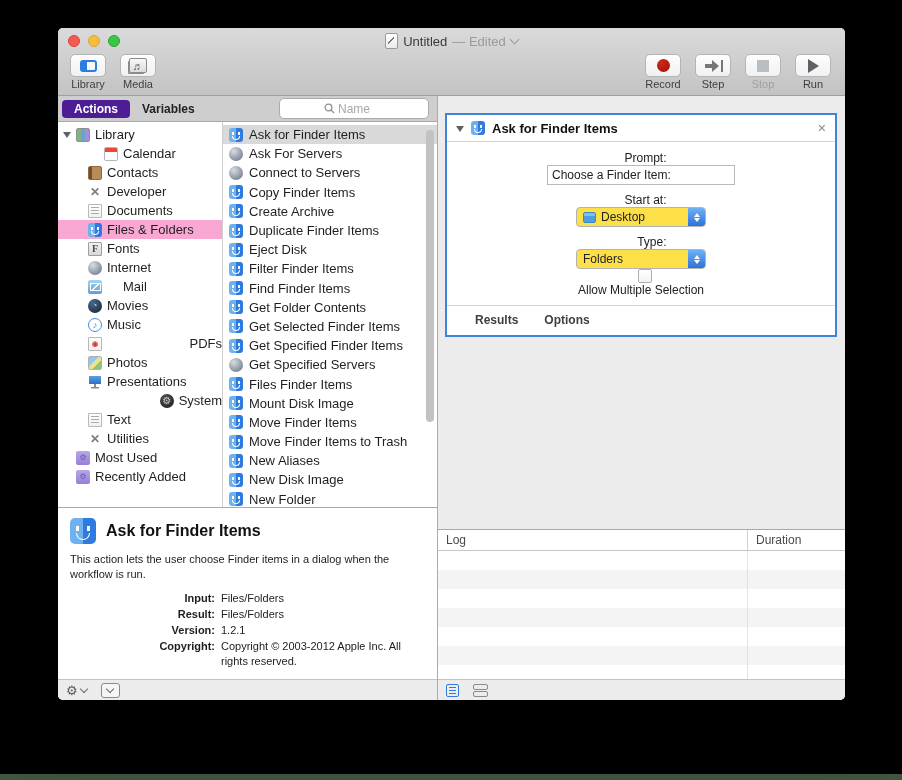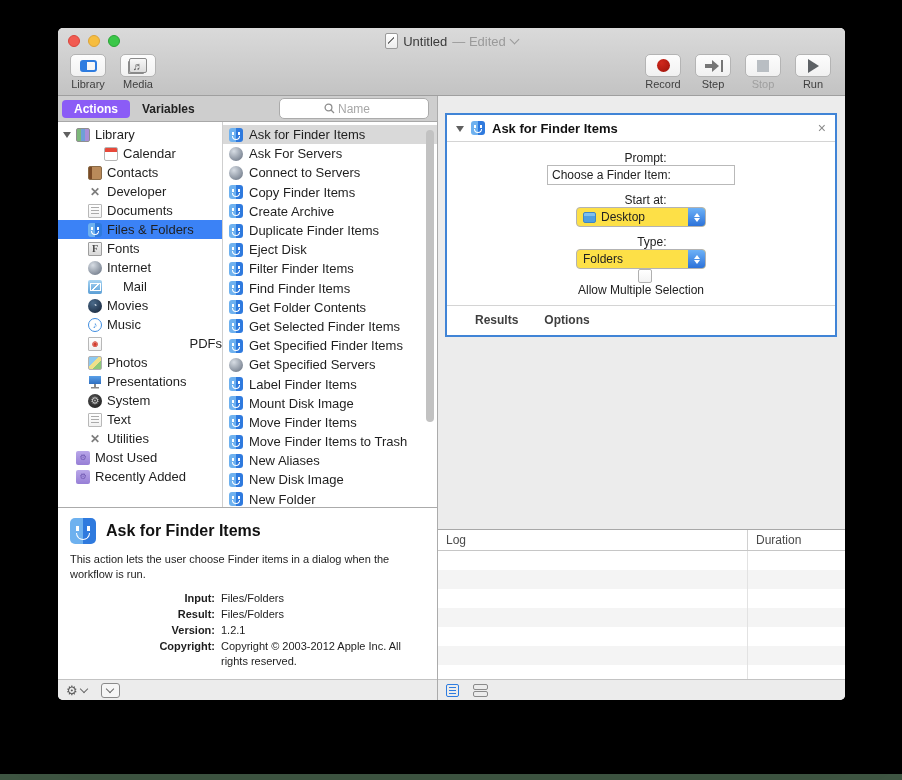--- a/index.html
+++ b/index.html
@@ -49,31 +49,31 @@
   .ic-stop{width:12px;height:12px;background:#b9bec3;}
   .ic-run{width:0;height:0;border-left:11px solid #5d6165;border-top:7px solid transparent;border-bottom:7px solid transparent;}
   
   .main{flex:1;display:flex;min-height:0;}
   .left-pane{width:379px;flex:none;display:flex;flex-direction:column;min-height:0;}
   .pane-divider{width:1px;background:#ababab;flex:none;}
   .right-pane{flex:1;display:flex;flex-direction:column;min-height:0;}
   
   .tabstrip{height:25px;background:#cecece;border-bottom:1px solid #a8a8a8;display:flex;align-items:center;padding:0 4px;flex:none;}
   .tab-pill{font-size:12px;font-weight:bold;padding:2px 12px;border-radius:4px;color:#222;}
-  .tab-pill.active{background:#8b5cf6;color:#fff;}
+  .tab-pill.active{background:#4c1d95;color:#fff;}
   .searchbox{margin-left:auto;margin-right:4px;width:148px;height:19px;background:#fff;border:1px solid #ababab;border-radius:5px;
     display:flex;align-items:center;justify-content:center;gap:3px;}
   .searchbox svg{flex:none;}
   .searchbox input{border:none;outline:none;width:46px;font-size:12px;color:#444;padding:0;background:transparent;font-family:"Liberation Sans",sans-serif;}
   .searchbox input::placeholder{color:#a7a7a7;}
   
   .browser{flex:1;display:flex;min-height:0;}
   .sidebar{width:164px;flex:none;background:#fff;border-right:1px solid #cfcfcf;overflow:hidden;padding-top:3px;}
   .side-row{height:19px;display:flex;align-items:center;font-size:13px;color:#1f1f1f;gap:5px;}
-  .side-row.selected{background:#3b82f6;}
+  .side-row.selected{background:#f9a8d4;}
   .tri{width:0;height:0;border-top:6px solid #606060;border-left:4.5px solid transparent;border-right:4.5px solid transparent;flex:none;margin-top:1px;}
   .action-col{flex:1;position:relative;background:#fff;overflow:hidden;padding-top:3px;}
   .action-row{height:19.2px;display:flex;align-items:center;font-size:13px;color:#1f1f1f;gap:6px;padding-left:6px;}
   .action-row.selected{background:#d9d9d9;}
   .scrollbar{position:absolute;right:1px;top:2px;bottom:2px;width:11px;}
   .scroll-thumb{position:absolute;left:1px;top:6px;width:8px;height:292px;background:#c2c2c2;border-radius:4px;}
   
   .icon{width:14px;height:14px;flex:none;display:inline-flex;align-items:center;justify-content:center;
     border-radius:3px;font-size:9px;line-height:14px;box-sizing:border-box;position:relative;}
   .icon-library-books{background:linear-gradient(90deg,#7db87a 0 34%,#6f9fd8 34% 67%,#a98fd8 67%);border:1px solid #8f8f8f;border-radius:2px;}
@@ -287,21 +287,21 @@
               <span>PDFs</span>
             </div>
             <div class="side-row" style="padding-left: 30px;">
               <span class="icon icon-photos"></span>
               <span>Photos</span>
             </div>
             <div class="side-row" style="padding-left: 30px;">
               <span class="icon icon-presentations"></span>
               <span>Presentations</span>
             </div>
-            <div class="side-row" style="padding-left: 30px;">
+            <div class="side-row" style="padding-left: 30px; justify-content: flex-end;">
               <span class="icon icon-system"></span>
               <span>System</span>
             </div>
             <div class="side-row" style="padding-left: 30px;">
               <span class="icon icon-text"></span>
               <span>Text</span>
             </div>
             <div class="side-row" style="padding-left: 30px;">
               <span class="icon icon-utilities"></span>
               <span>Utilities</span>
@@ -364,21 +364,21 @@
               <div class="action-row">
                 <span class="icon icon-finder"></span>
                 <span>Get Specified Finder Items</span>
               </div>
               <div class="action-row">
                 <span class="icon icon-globe"></span>
                 <span>Get Specified Servers</span>
               </div>
               <div class="action-row">
                 <span class="icon icon-finder"></span>
-                <span>Label Finder Items</span>
+                <span>Files Finder Items</span>
               </div>
               <div class="action-row">
                 <span class="icon icon-finder"></span>
                 <span>Mount Disk Image</span>
               </div>
               <div class="action-row">
                 <span class="icon icon-finder"></span>
                 <span>Move Finder Items</span>
               </div>
               <div class="action-row">

